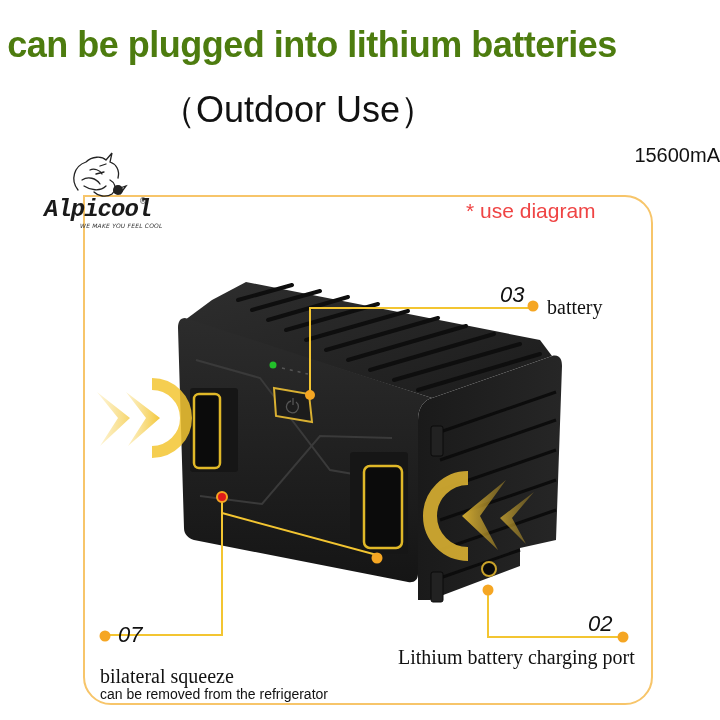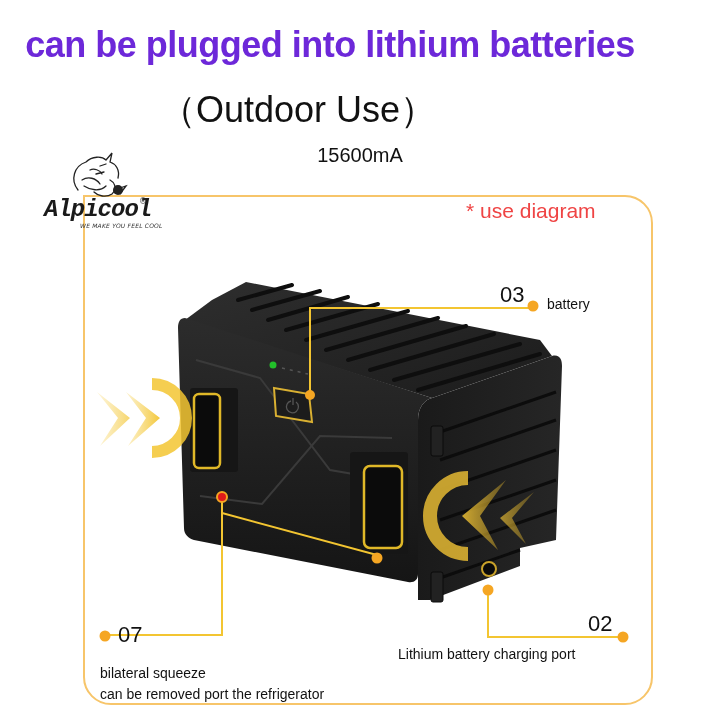--- a/index.html
+++ b/index.html
@@ -1,28 +1,28 @@
 <!DOCTYPE html>
 <html><head>
 <meta charset="utf-8">
 <style>
   html, body { margin: 0; padding: 0; background: #ffffff; }
   body { width: 720px; height: 720px; position: relative; overflow: hidden; font-family: "DejaVu Sans", sans-serif; color: #111; }
   .abs { position: absolute; }
-  .title { left: 0; width: 624px; text-align: center; top: 24px; font-size: 36px; font-weight: bold; letter-spacing: -0.5px; color: #6d28d9; font-family: "Liberation Sans", sans-serif; margin-left: 18px; }
+  .title { left: 0; width: 624px; text-align: center; top: 24px; font-size: 36px; font-weight: bold; letter-spacing: -0.5px; color: #4d7c0f; font-family: "Liberation Sans", sans-serif; }
   .subtitle { left: 0; width: 596px; text-align: center; top: 86px; font-size: 36px; color: #111; font-family: "Liberation Sans", sans-serif; }
-  .capacity { left: 0; width: 720px; text-align: center; top: 144px; font-size: 20px; color: #111; font-family: "Liberation Sans", sans-serif; }
+  .capacity { left: 0; width: 720px; text-align: right; top: 144px; font-size: 20px; color: #111; font-family: "Liberation Sans", sans-serif; }
   .frame { left: 83px; top: 195px; width: 570px; height: 510px; border: 2px solid #f7c56a; border-radius: 0 28px 28px 28px; box-sizing: border-box; }
   .logo { left: 40px; top: 150px; width: 130px; height: 82px; }
   .logo-word { left: 44px; top: 196px; font-size: 24px; font-style: italic; font-weight: bold; font-family: Liberation Mono, monospace; color: #1a1a1a; letter-spacing: -1px; }
   .logo-reg { left: 139px; top: 197px; font-size: 8px; color: #333; }
   .logo-tag { left: 80px; top: 222px; font-size: 6px; font-style: italic; color: #333; letter-spacing: 0.2px; }
   .use-diagram { left: 466px; top: 199px; font-size: 21px; color: #ef4444; font-family: "Liberation Sans", sans-serif; }
-  .num { font-size: 22px; color: #111; font-family: "Liberation Sans", sans-serif; }
-  .label { font-size: 14px; color: #111; font-family: Liberation Sans, sans-serif; }
+  .num { font-style: italic; font-size: 22px; color: #111; font-family: "Liberation Sans", sans-serif; }
+  .label { font-size: 20px; color: #111; font-family: Liberation Serif, serif; }
   .sublabel { font-size: 14px; color: #111; font-family: "Liberation Sans", sans-serif; }
 </style>
 </head>
 <body>
 
 <div class="abs title">can be plugged into lithium batteries</div>
 <div class="abs subtitle">（Outdoor Use）</div>
 <div class="abs capacity">15600mA</div>
 
 <div class="abs frame"></div>
@@ -151,16 +151,16 @@
   <circle cx="105" cy="636" r="5.5" fill="#f5a623"></circle>
   <circle cx="488" cy="590" r="5.5" fill="#f5a623"></circle>
   <circle cx="623" cy="637" r="5.5" fill="#f5a623"></circle>
 </svg>
 
 <div class="abs num" style="left:500px;top:282px;">03</div>
 <div class="abs label" style="left:547px;top:296px;">battery</div>
 
 <div class="abs num" style="left:118px;top:622px;">07</div>
 <div class="abs label" style="left:100px;top:665px;">bilateral squeeze</div>
-<div class="abs sublabel" style="left:100px;top:686px;">can be removed port the refrigerator</div>
+<div class="abs sublabel" style="left:100px;top:686px;">can be removed from the refrigerator</div>
 
 <div class="abs num" style="left:588px;top:611px;">02</div>
 <div class="abs label" style="left:398px;top:646px;">Lithium battery charging port</div>
 
 </body></html>

